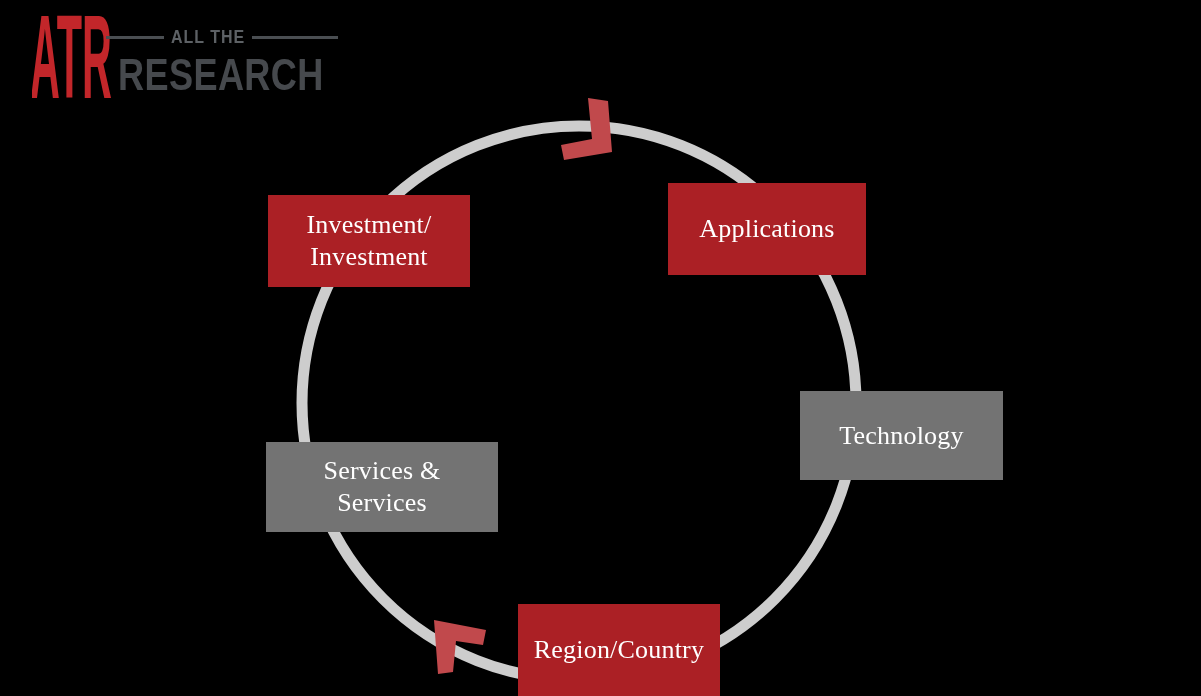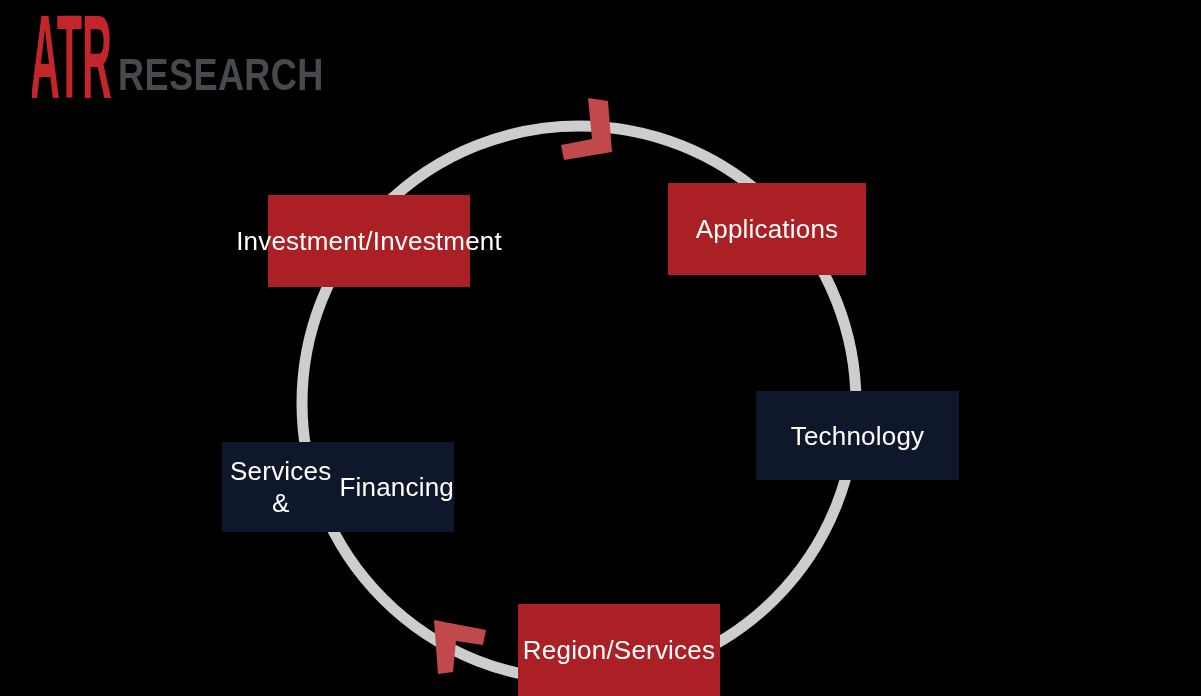--- a/index.html
+++ b/index.html
@@ -21,31 +21,32 @@
   #cycle-svg {
     position: absolute;
     left: 0; top: 0;
     width: 1201px; height: 696px;
   }
 
   
   .node {
     position: absolute;
     display: flex;
-    flex-direction: row;
+    flex-direction: column;
     align-items: center;
     justify-content: center;
-    text-align: center;
+    text-align: right;
     color: #ffffff;
     font-size: 26px;
     line-height: 32px;
     letter-spacing: 0.2px;
+    font-family: Liberation Serif, serif;
   }
   .node-red  { background: #ab2025; }
-  .node-gray { background: #0f172a; }
+  .node-gray { background: #737373; margin-left: 44px; }
 
   #node-investment   { left: 268px; top: 195px; width: 202px; height: 92px; }
   #node-applications { left: 668px; top: 183px; width: 198px; height: 92px; }
   #node-technology   { left: 756px; top: 391px; width: 203px; height: 89px; }
   #node-services     { left: 222px; top: 442px; width: 232px; height: 90px; }
   #node-region       { left: 518px; top: 604px; width: 202px; height: 92px; }
 
   
   #logo {
     position: absolute;
@@ -100,38 +101,43 @@
   <svg id="cycle-svg" viewBox="0 0 1201 696" xmlns="http://www.w3.org/2000/svg">
     <circle cx="579" cy="403" r="277" fill="none" stroke="#cdcdcd" stroke-width="11"></circle>
     <path d="M588 98 L608 101 L612 152 L564 160 L561 145 L592 139 Z" fill="#c1494c"></path>
     <path d="M438 674 L434 620 L486 630 L483 645 L456 641 L453 672 Z" fill="#c1494c"></path>
   </svg>
 
   <div id="logo">
     <svg id="logo-monogram" width="80" height="96" viewBox="0 0 80 96" xmlns="http://www.w3.org/2000/svg">
       <text x="-2" y="90" font-family="Liberation Sans, DejaVu Sans, sans-serif" font-weight="bold" font-size="118" fill="#c2262a" textLength="82" lengthAdjust="spacingAndGlyphs">ATR</text>
     </svg>
+    <div id="logo-tagline-row">
+      <span class="logo-rule logo-rule-left"></span>
+      <span id="logo-tagline-text">ALL THE</span>
+      <span class="logo-rule logo-rule-right"></span>
+    </div>
     <div id="logo-title">RESEARCH</div>
   </div>
 
   <div id="node-investment" class="node node-red">
     <span>Investment/</span>
     <span>Investment</span>
   </div>
 
   <div id="node-applications" class="node node-red">
     <span>Applications</span>
   </div>
 
   <div id="node-technology" class="node node-gray">
     <span>Technology</span>
   </div>
 
   <div id="node-region" class="node node-red">
-    <span>Region/Services</span>
+    <span>Region/Country</span>
   </div>
 
   <div id="node-services" class="node node-gray">
     <span>Services &amp;</span>
-    <span>Financing</span>
+    <span>Services</span>
   </div>
 
 </div>
 
 </body></html>

